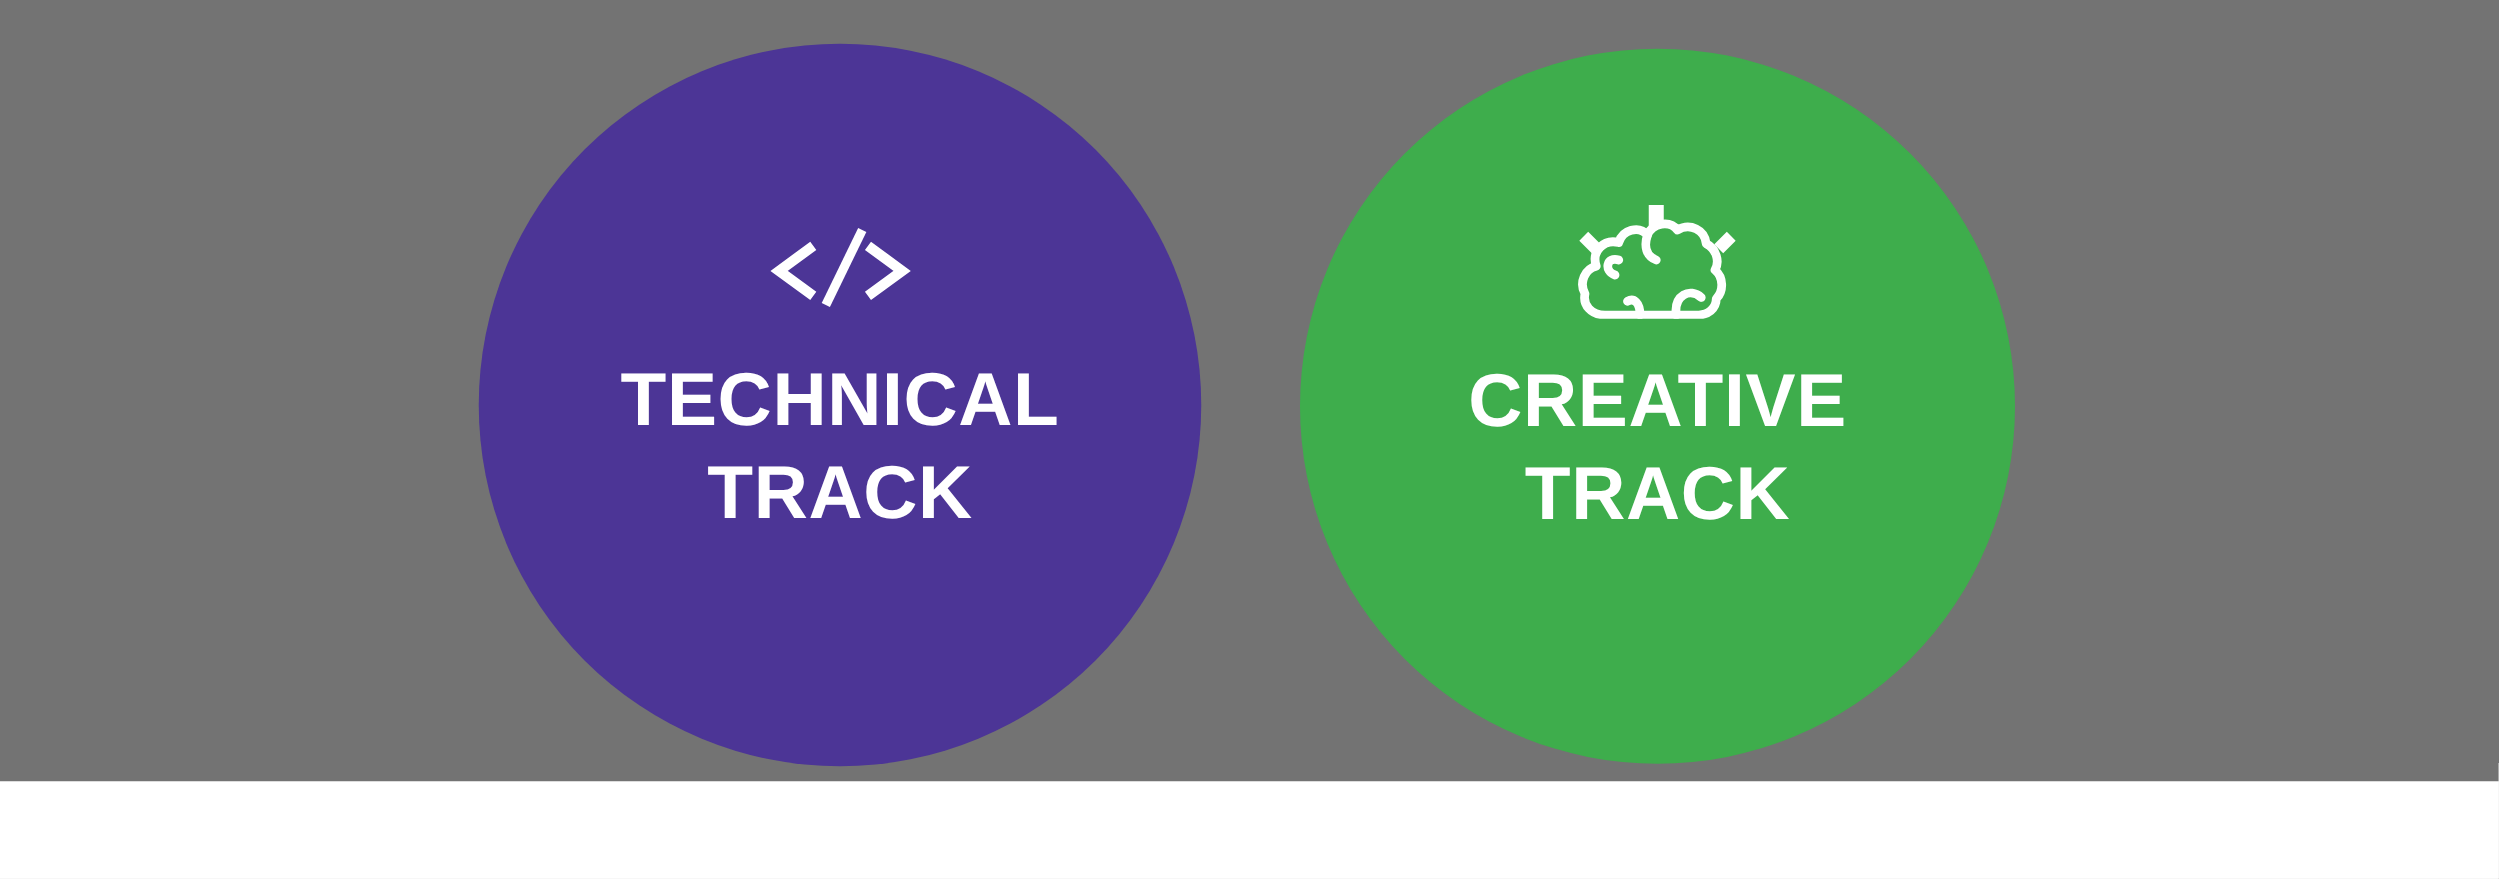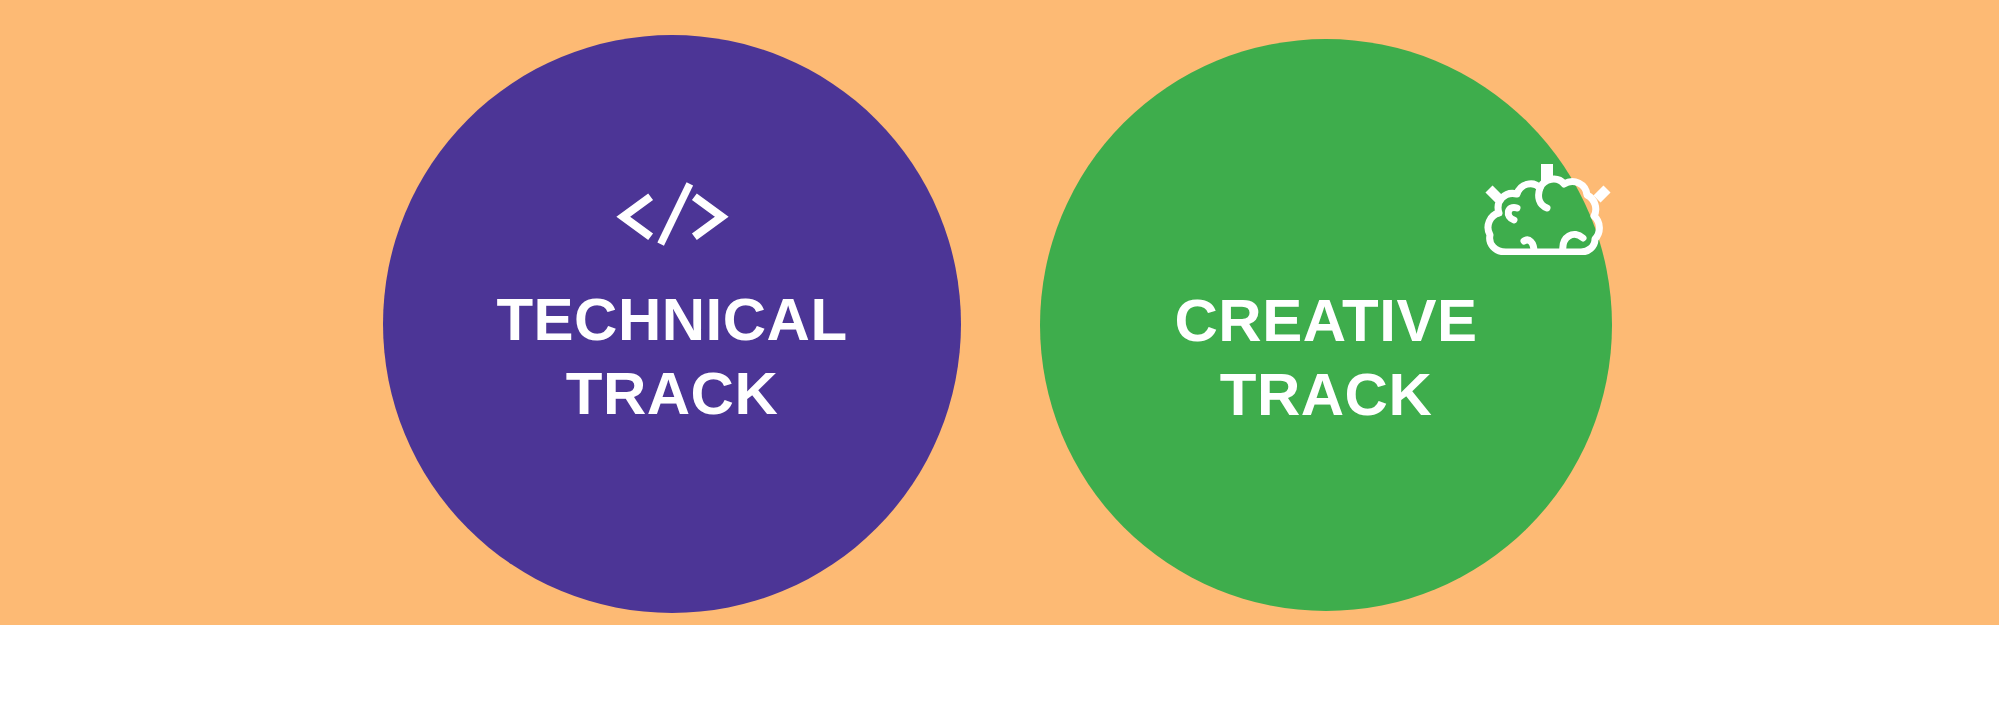--- a/index.html
+++ b/index.html
@@ -5,21 +5,21 @@
   * { margin: 0; padding: 0; box-sizing: border-box; }
   html, body {
     width: 1999px; height: 703px;
     background: #ffffff;
     overflow: hidden;
     font-family: "Liberation Sans", sans-serif;
   }
   .canvas {
     position: relative;
     width: 1999px; height: 625px;
-    background: #fdba74;
+    background: #737373;
   }
   .track-circle {
     position: absolute;
     border-radius: 50%;
     display: flex;
     flex-direction: column;
     align-items: center;
     cursor: pointer;
   }
   .track-circle.technical {
@@ -59,21 +59,21 @@
         <line x1="49" y1="68" x2="81" y2="2" stroke="#ffffff" stroke-width="8"></line>
         <polyline points="86,16 116,38 86,60" fill="none" stroke="#ffffff" stroke-width="9"></polyline>
       </svg>
     </span>
     <div class="track-label">
       <span class="label-line">TECHNICAL</span>
       <span class="label-line">TRACK</span>
     </div>
   </div>
 
-  <div class="track-circle creative" style="background: rgb(62, 173, 76); align-items: flex-end;">
+  <div class="track-circle creative" style="background: rgb(62, 173, 76);">
     <span class="icon-wrap">
       <svg viewBox="0 0 128 92" width="128" height="92" aria-hidden="true">
 
         <rect x="57" y="1" width="12" height="18" fill="#ffffff"></rect>
         <line x1="5" y1="26" x2="15" y2="36" stroke="#ffffff" stroke-width="10"></line>
         <line x1="123" y1="26" x2="113" y2="36" stroke="#ffffff" stroke-width="10"></line>
 
         <path d="M 22 89
                  C 11 89, 4 81, 6 72
                  C 1 63, 6 52, 15 50

